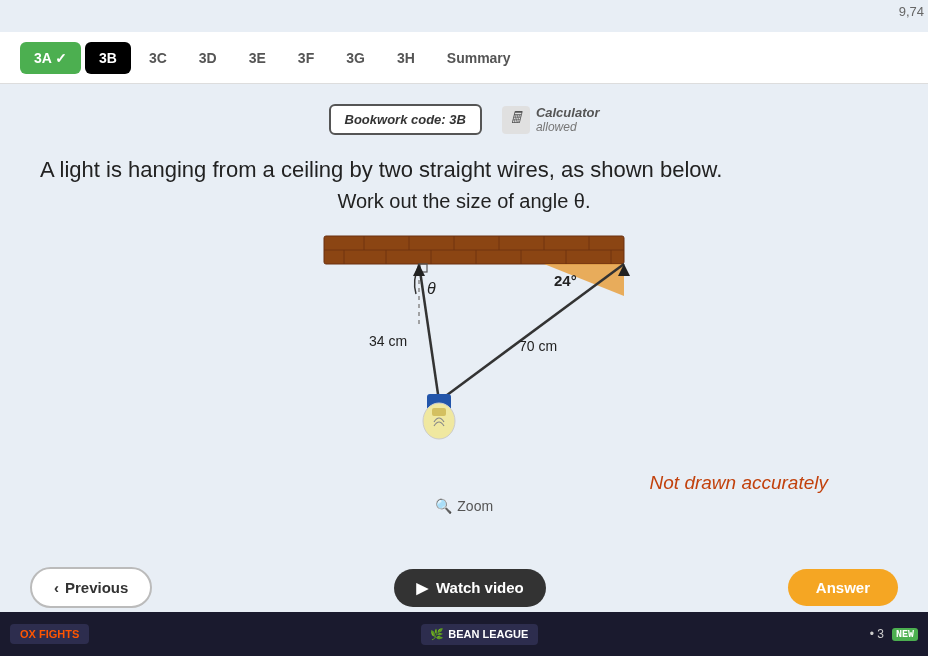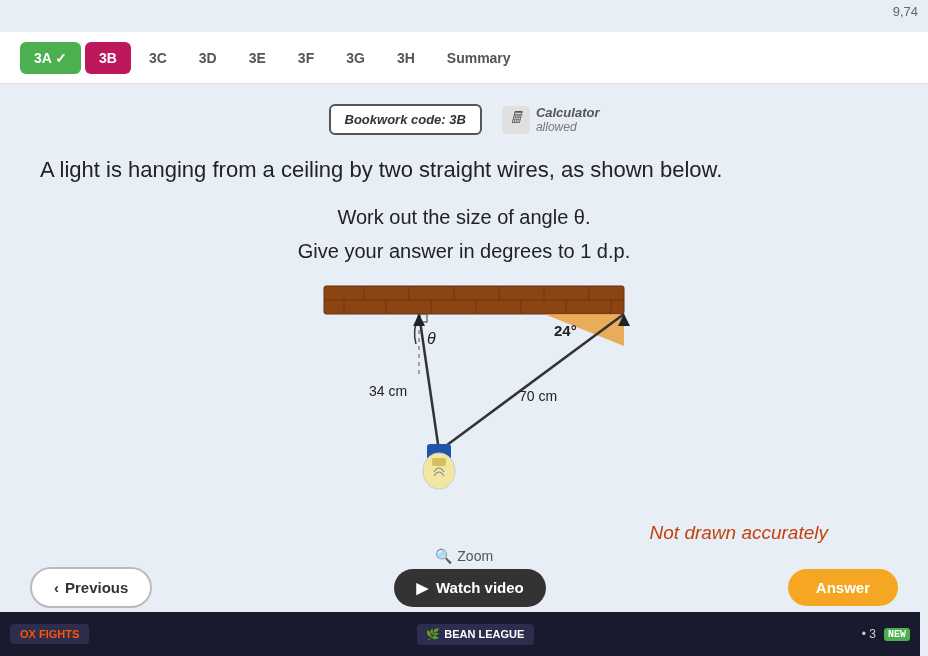--- a/index.html
+++ b/index.html
@@ -29,21 +29,21 @@
       font-size: 14px;
       font-weight: 600;
       cursor: pointer;
       color: #555;
     }
     .tab.active-green {
       background: #4caf50;
       color: #fff;
     }
     .tab.active-dark {
-      background: #be185d;
+      background: #000000;
       color: #fff;
       text-align: center;
     }
 
     
     .main-content {
       background: #e8eef5;
       padding: 20px 40px;
       position: relative;
     }
@@ -83,21 +83,20 @@
       justify-content: center;
       font-size: 16px;
     }
 
     
     .question-text {
       font-size: 22px;
       font-weight: 400;
       color: #222;
       text-align: left;
-      margin-bottom: 16px;
       line-height: 1.4;
     }
     .work-out-text {
       text-align: center;
       font-size: 20px;
       font-weight: 400;
       color: #222;
       margin-bottom: 4px;
       line-height: 1.5;
     }
@@ -188,21 +187,21 @@
       font-weight: 700;
       cursor: pointer;
       color: #fff;
     }
 
     
     .taskbar {
       position: absolute;
       bottom: 0;
       left: 0;
-      right: 8px;
+      right: 0;
       height: 44px;
       background: #1a1a2e;
       display: flex;
       align-items: center;
       padding: 0 10px;
       gap: 8px;
     }
     .taskbar-item {
       background: #2d2d4e;
       border-radius: 4px;
@@ -232,21 +231,21 @@
       font-weight: 700;
       border-radius: 3px;
       padding: 1px 4px;
       font-family: Liberation Mono, monospace;
     }
 
     
     .corner-num {
       position: absolute;
       top: 4px;
-      right: 10px;
+      right: 4px;
       font-size: 13px;
       color: #666;
     }
   </style>
 </head>
 <body>
 
 <div class="corner-num">9,74</div>
 
 <div class="top-bar">
@@ -272,21 +271,20 @@
       <div>
         <div style="font-weight:600;font-size:13px;">Calculator</div>
         <div style="font-size:12px;color:#777;">allowed</div>
       </div>
     </div>
   </div>
 
   <div class="question-text">A light is hanging from a ceiling by two straight wires, as shown below.</div>
 
   <div class="work-out-text">Work out the size of angle θ.</div>
-  <div class="work-out-text">Give your answer in degrees to 1 d.p.</div>
 
   <div class="diagram-container">
     <div class="diagram-svg-wrapper">
       <svg width="400" height="240" viewBox="0 0 400 240">
 
         <rect x="60" y="10" width="300" height="28" rx="2" fill="#8B4513"></rect>
 
         <rect x="60" y="10" width="300" height="28" rx="2" fill="none" stroke="#6B3010" stroke-width="1"></rect>
 
         <line x1="60" y1="24" x2="360" y2="24" stroke="#6B3010" stroke-width="0.8"></line>

